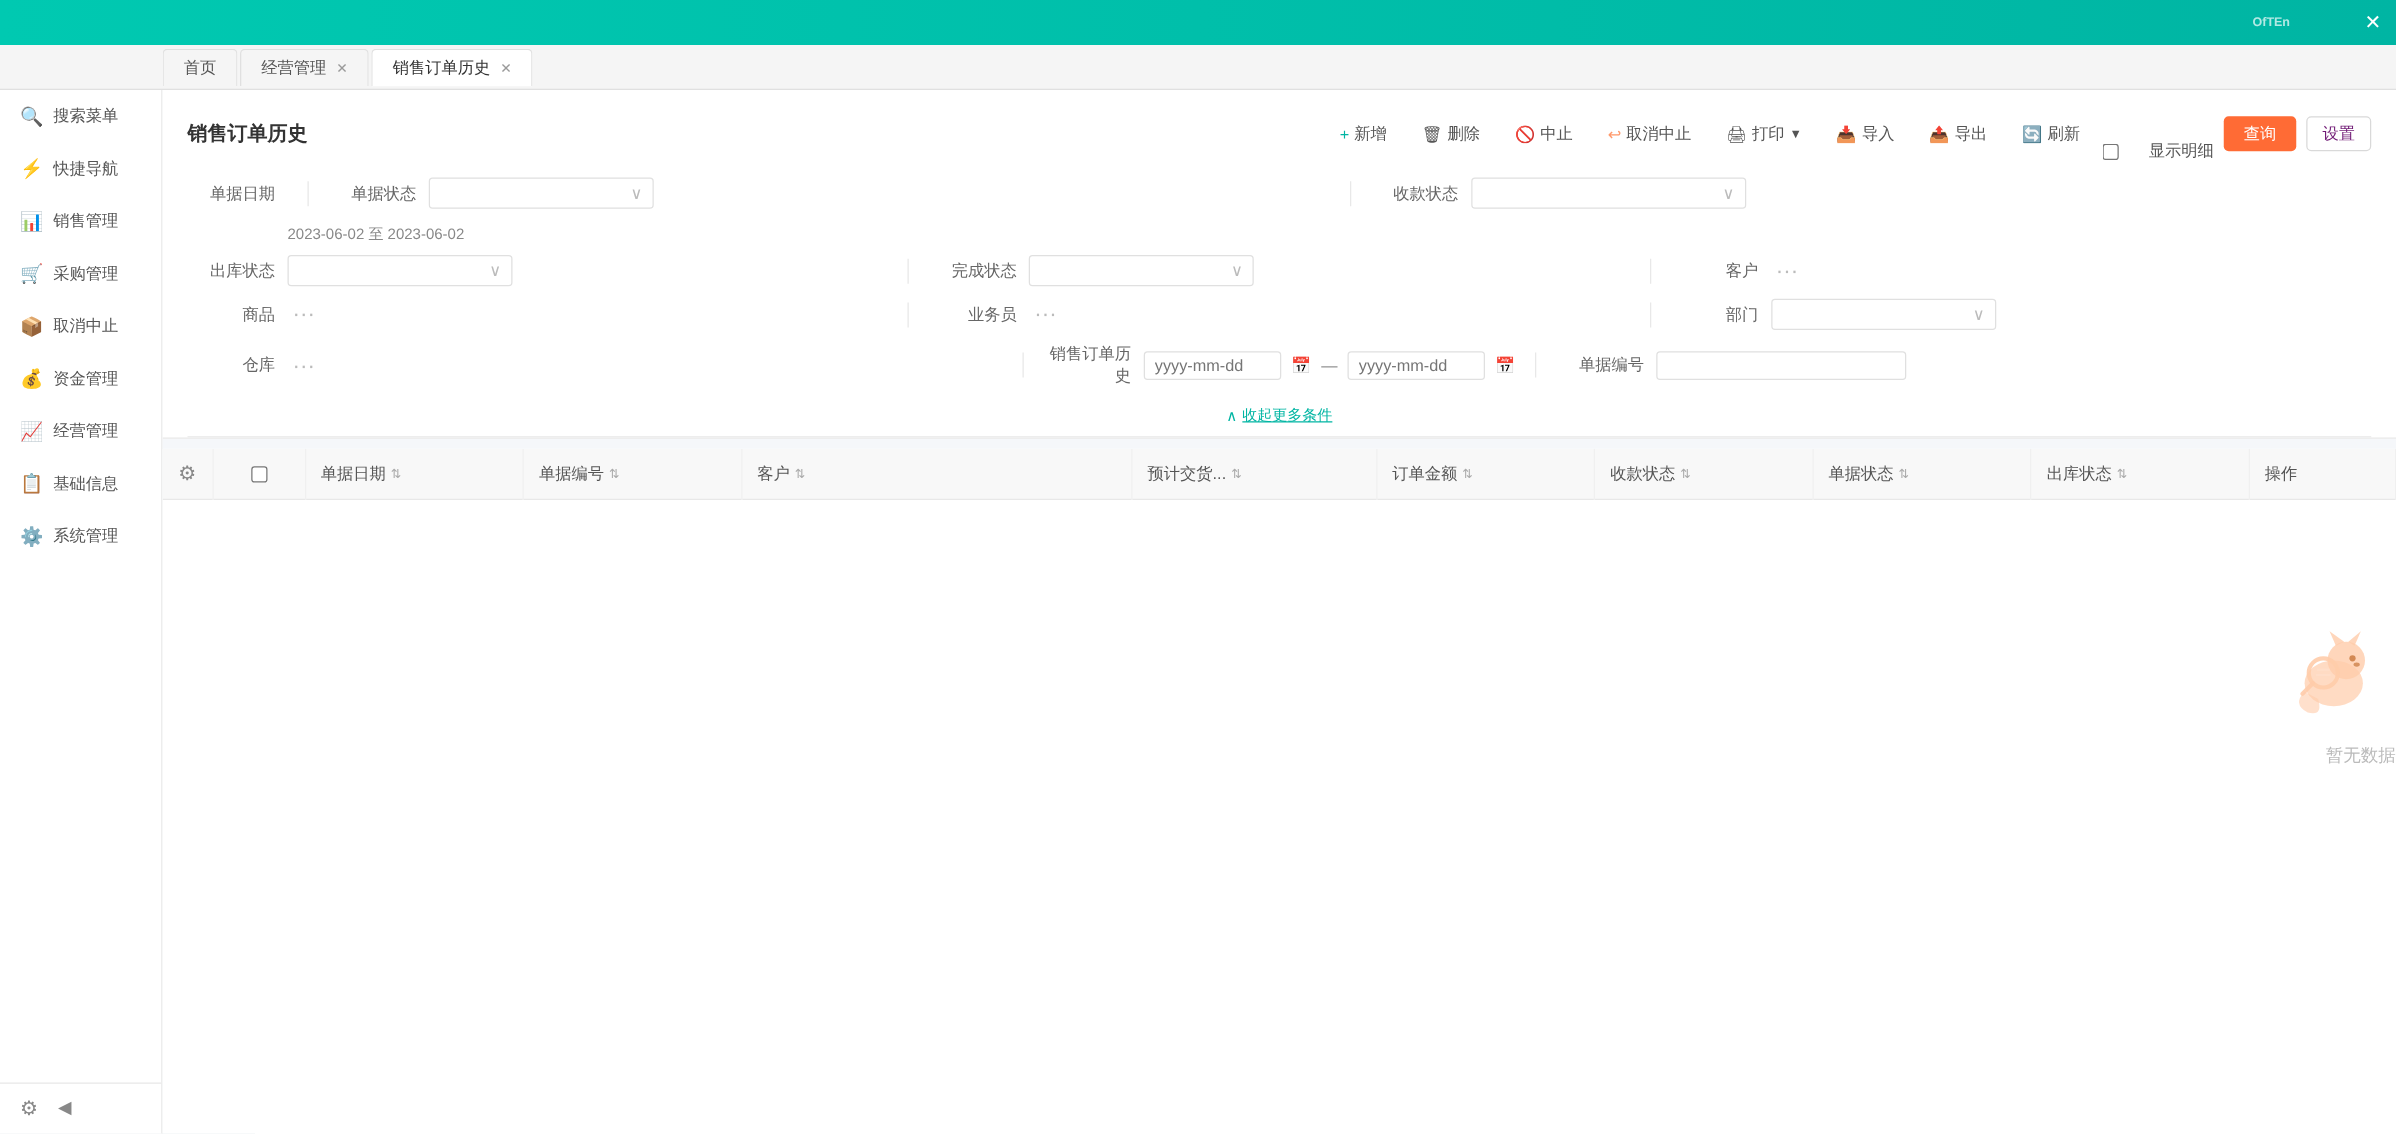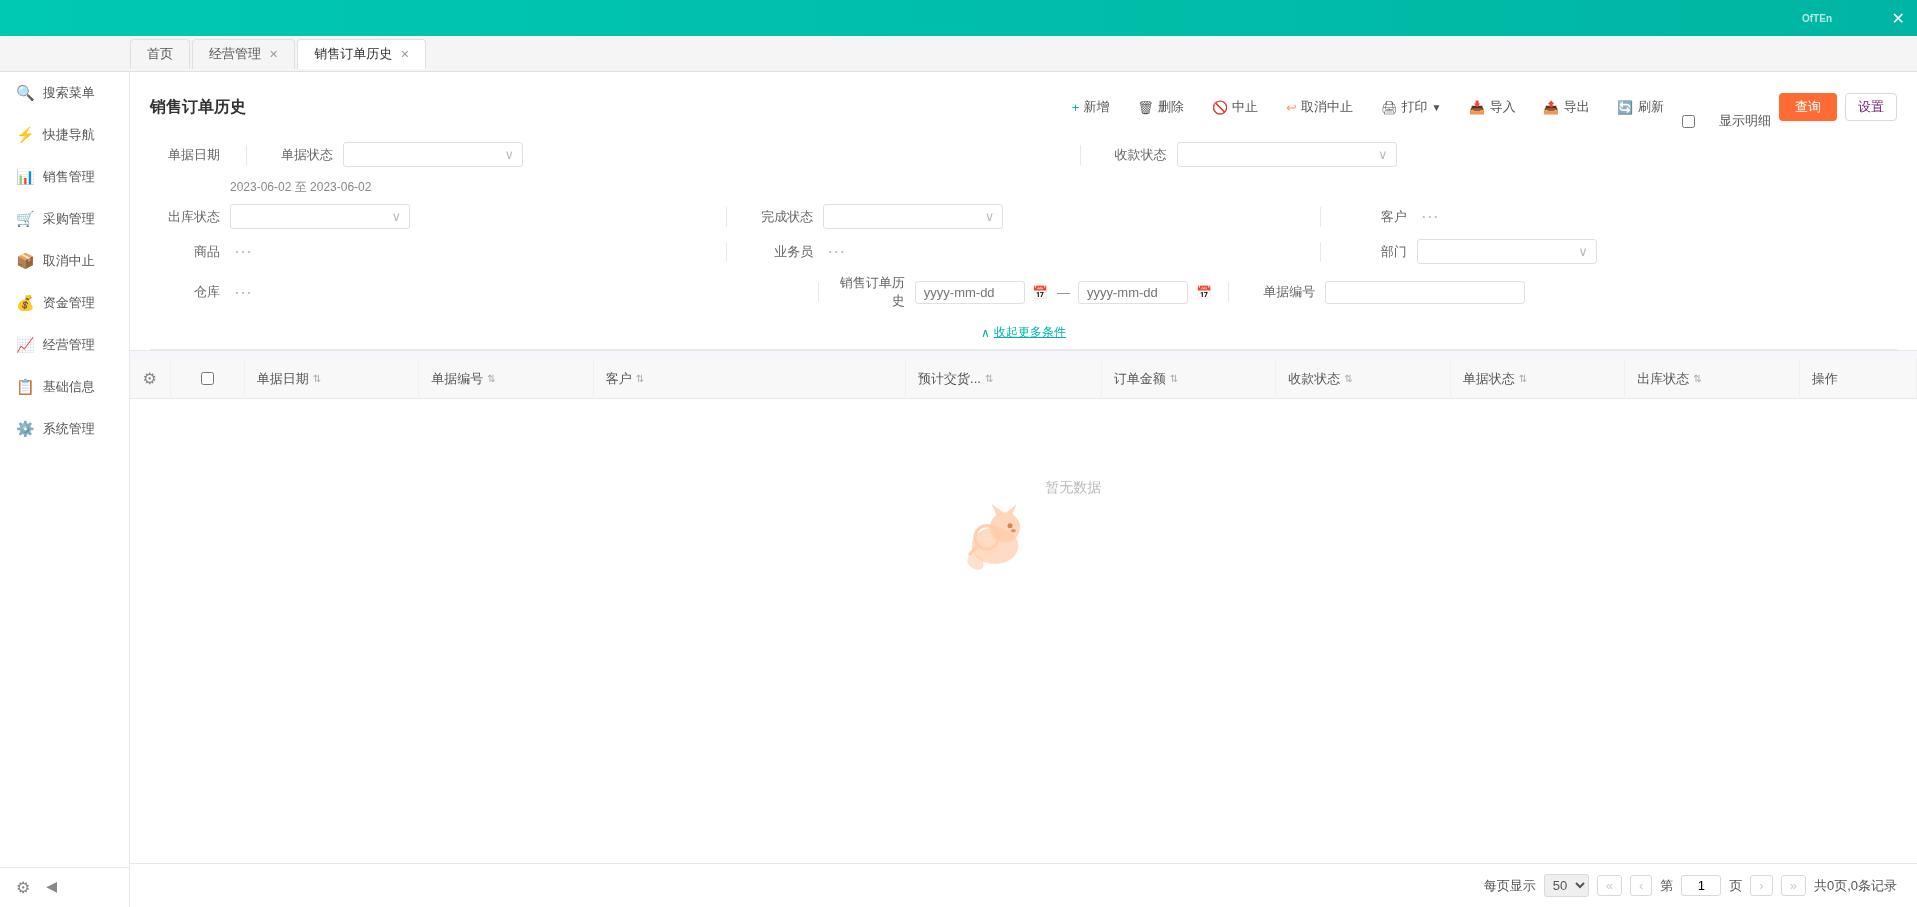--- a/index.html
+++ b/index.html
@@ -305,22 +305,22 @@
       color: #888;
       font-size: 16px;
     }
     .checkbox-cell {
       display: flex;
       align-items: center;
       justify-content: center;
     }
     .empty-state {
       display: flex;
-      flex-direction: row;
-      align-items: flex-start;
+      flex-direction: column;
+      align-items: flex-end;
       justify-content: center;
       padding: 80px 0 60px 0;
       color: #bbb;
       font-size: 14px;
     }
     .empty-icon {
       width: 100px;
       height: 100px;
       margin-bottom: 16px;
     }
@@ -668,29 +668,15 @@
                   <line x1="43" y1="72" x2="57" y2="72" stroke="#ffe0cc" stroke-width="2" opacity="0.7"></line>
                 </svg>
                 <span style="color:#bbb; font-size:14px;">暂无数据</span>
               </div>
             </td>
           </tr>
         </tbody>
       </table>
     </div>
 
-    <div class="table-footer">
-      <span>每页显示</span>
-      <select class="page-size-select">
-        <option>50</option>
-      </select>
-      <button class="page-nav-btn" disabled="">«</button>
-      <button class="page-nav-btn" disabled="">‹</button>
-      <span>第</span>
-      <input class="page-input" type="text" value="1" style="">
-      <span>页</span>
-      <button class="page-nav-btn" disabled="">›</button>
-      <button class="page-nav-btn" disabled="">»</button>
-      <span>共0页,0条记录</span>
-    </div>
 
   </div>
 </div>
 
 </body></html>

